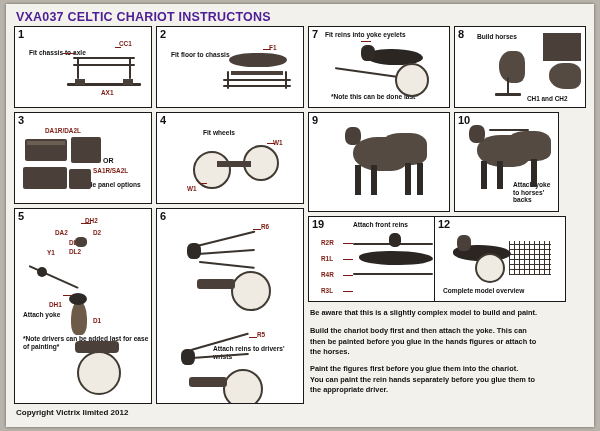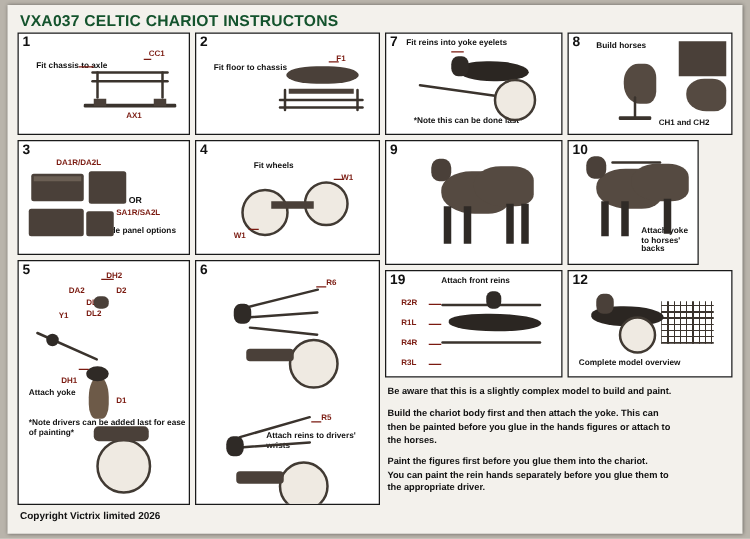--- a/index.html
+++ b/index.html
@@ -11,21 +11,21 @@
   }
   .sheet{
     position:absolute;
     left:6px;top:4px;
     width:588px;height:423px;
     background:#f3f1ec;
     box-shadow:0 0 3px rgba(0,0,0,.45);
   }
   .title{
     position:absolute;left:10px;top:6px;
-    font-size:12.5px;font-weight:bold;color:#14532d;
+    font-size:12.5px;font-weight:bold;color:#4c1d95;
     letter-spacing:.2px;
   }
   .copyright{
     position:absolute;left:10px;top:404px;
     font-size:8px;font-weight:bold;color:#111;
   }
   .panel{
     position:absolute;
     border:1.6px solid #1a1a1a;
     background:#ffffff;
@@ -75,21 +75,21 @@
       repeating-linear-gradient(0deg,#3a332d 0 1px,transparent 1px 5px),
       repeating-linear-gradient(90deg,#3a332d 0 1px,transparent 1px 5px);
   }
 </style>
 </head>
 <body>
 
 <div class="sheet">
 
   <div class="title">VXA037 CELTIC CHARIOT INSTRUCTONS</div>
-  <div class="copyright">Copyright Victrix limited 2026</div>
+  <div class="copyright">Copyright Victrix limited 2012</div>
 
   <div class="panel" style="left:8px;top:22px;width:138px;height:82px;">
     <div class="pnum">1</div>
     <div class="note" style="left:14px;top:22px;">Fit chassis
 to axle</div>
     <div class="lbl" style="left:104px;top:13px;">CC1</div>
     <div class="lbl" style="left:86px;top:62px;">AX1</div>
     <div class="rod" style="left:58px;top:30px;width:62px;"></div>
     <div class="rod" style="left:58px;top:37px;width:62px;"></div>
     <div class="rod v" style="left:62px;top:30px;height:22px;"></div>
@@ -252,21 +252,21 @@
     <div class="blob d" style="left:50px;top:34px;width:74px;height:14px;"></div>
     <div class="rod" style="left:44px;top:26px;width:80px;"></div>
     <div class="rod" style="left:44px;top:56px;width:80px;"></div>
     <div class="sil d" style="left:80px;top:16px;width:12px;height:14px;border-radius:40%;"></div>
     <div class="ptr" style="left:34px;top:26px;width:10px;"></div>
     <div class="ptr" style="left:34px;top:42px;width:10px;"></div>
     <div class="ptr" style="left:34px;top:58px;width:10px;"></div>
     <div class="ptr" style="left:34px;top:74px;width:10px;"></div>
   </div>
 
-  <div class="panel" style="left:448px;top:212px;width:132px;height:86px;">
+  <div class="panel" style="left:428px;top:212px;width:132px;height:86px;">
     <div class="pnum">12</div>
     <div class="note" style="left:8px;top:70px;">Complete model overview</div>
     <div class="grid" style="left:74px;top:24px;width:42px;height:34px;"></div>
     <div class="blob d" style="left:18px;top:28px;width:58px;height:16px;"></div>
     <div class="sil" style="left:22px;top:18px;width:14px;height:16px;border-radius:40%;"></div>
     <div class="wheel" style="left:40px;top:36px;width:26px;height:26px;"></div>
   </div>
 
   <div class="instr" style="left:304px;top:304px;width:280px;">Be aware that this is a slightly complex model to build and paint.</div>
   <div class="instr" style="left:304px;top:322px;width:280px;">Build the chariot body first and then attach the yoke. This can

